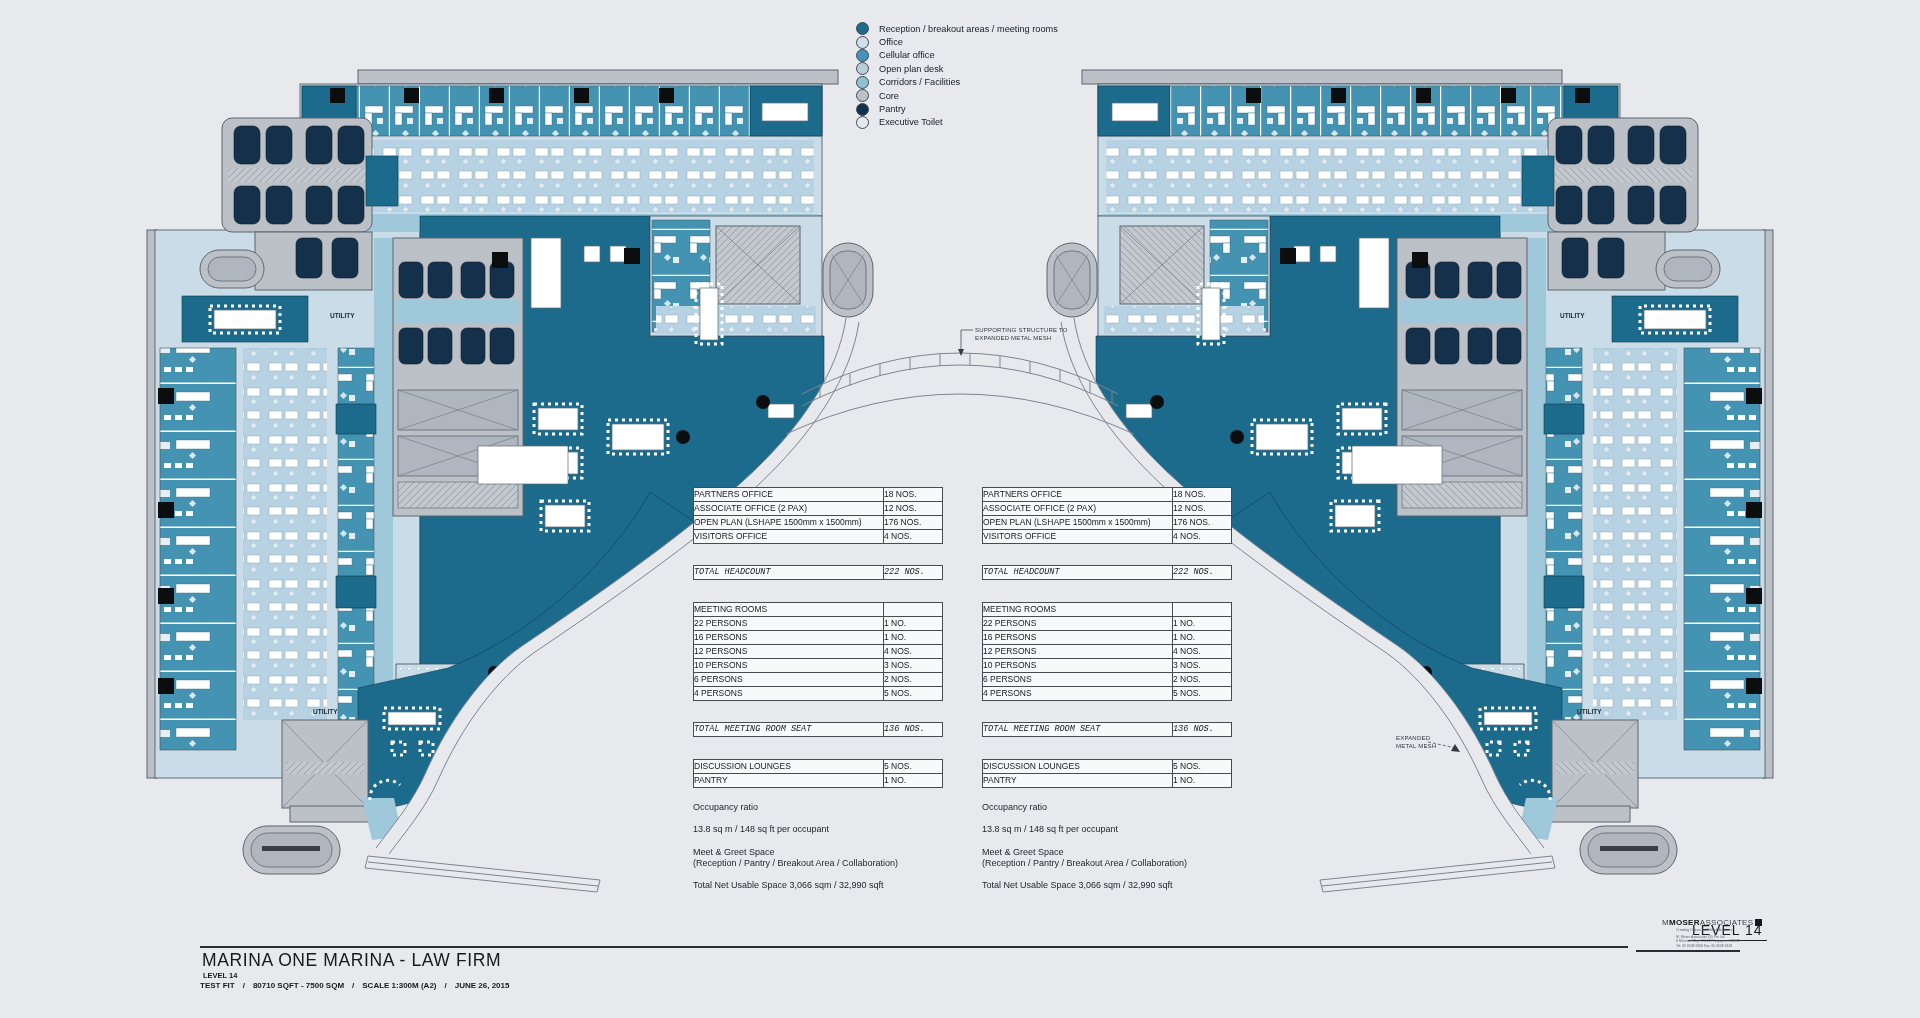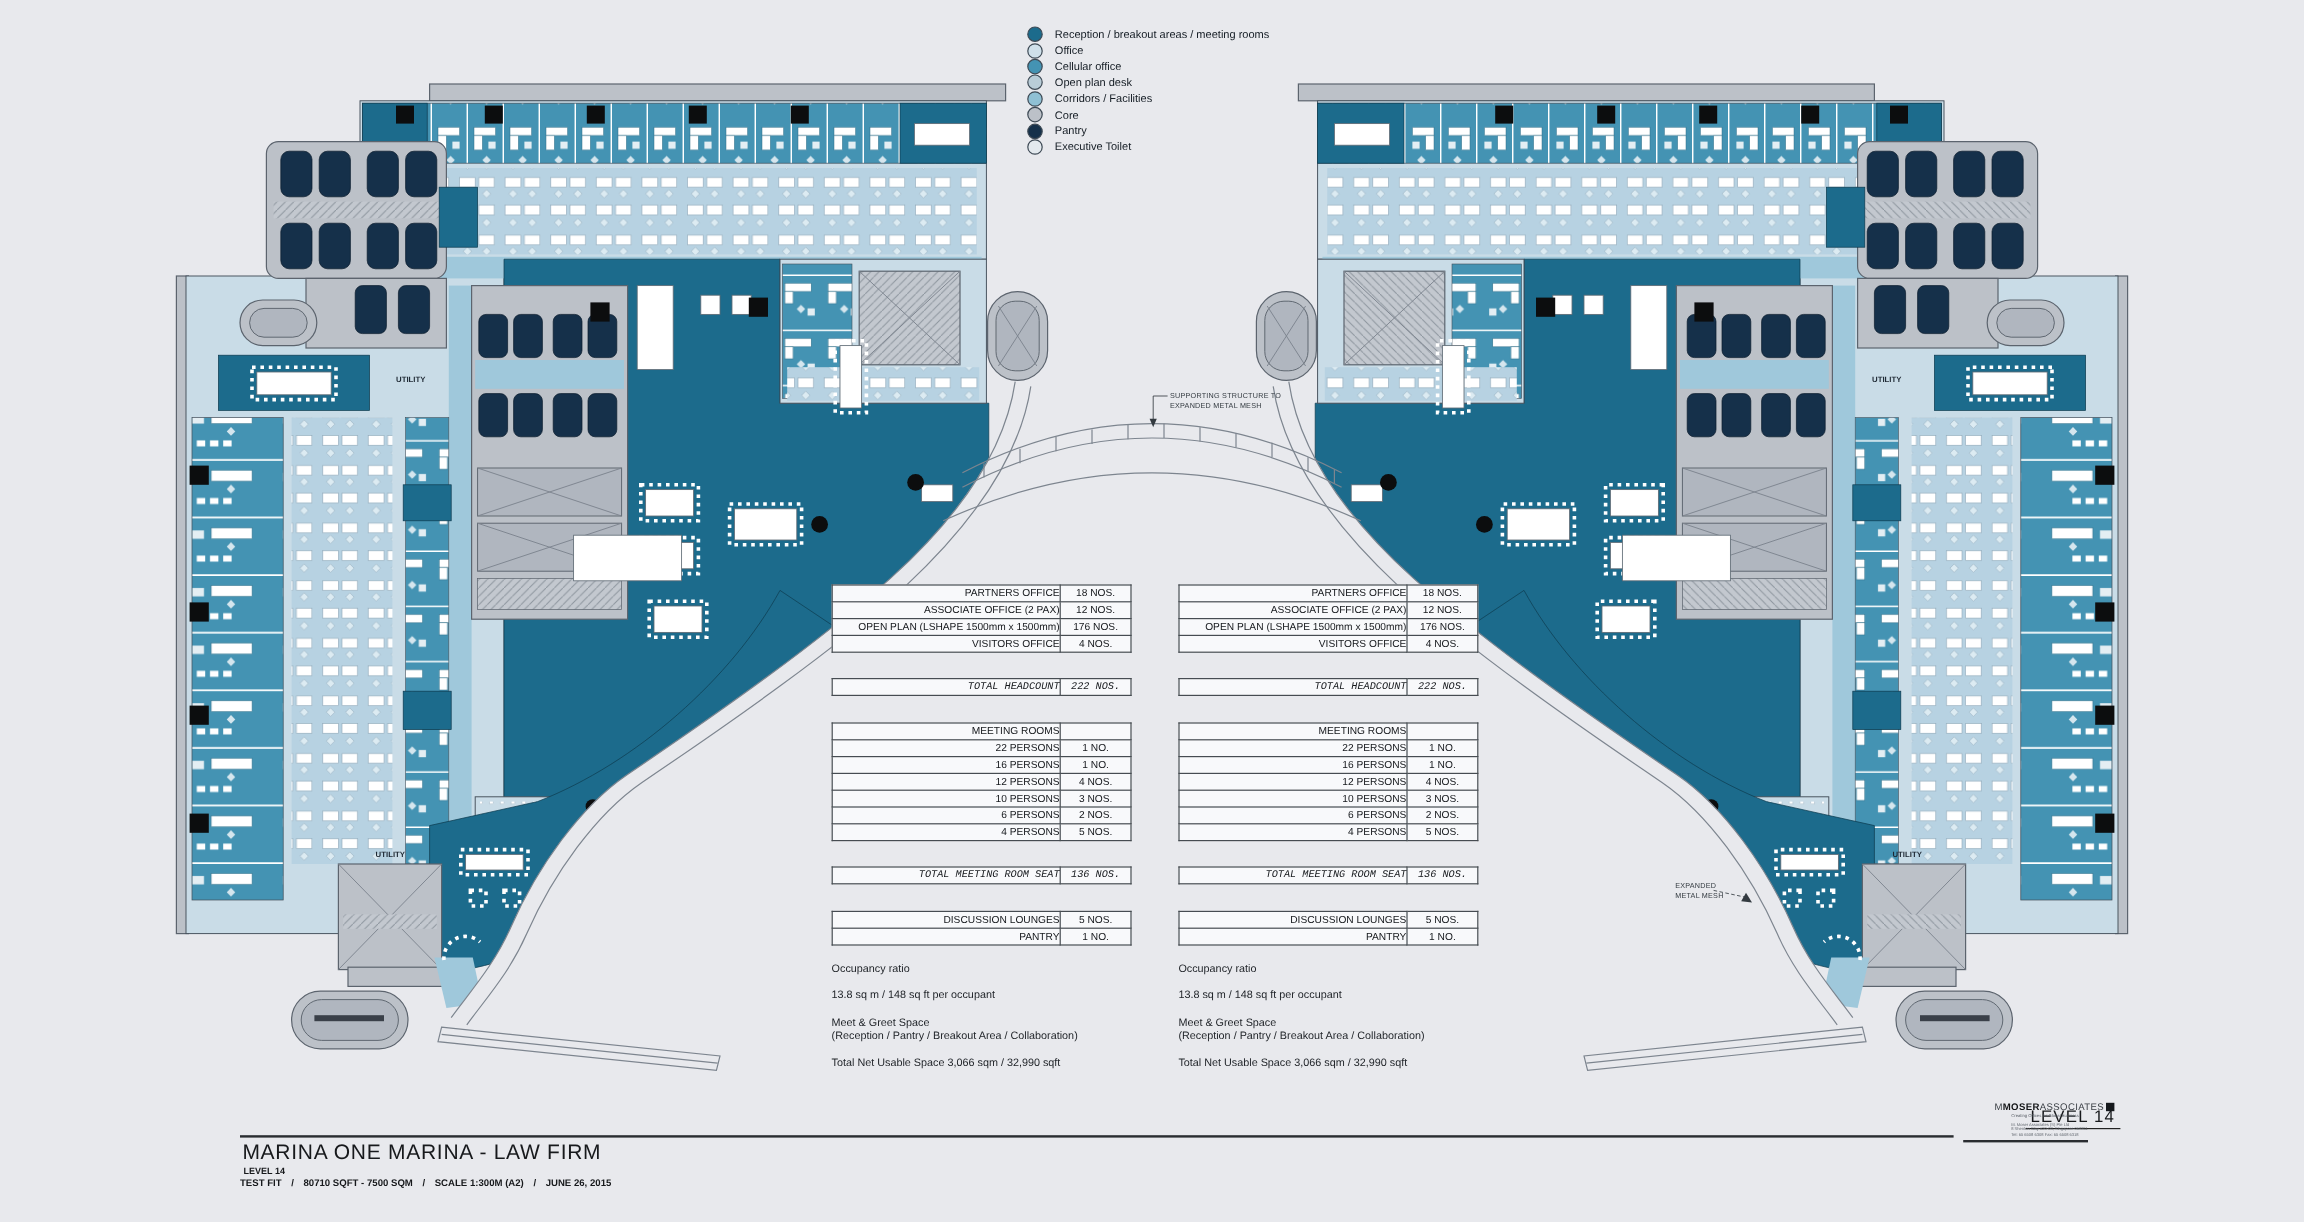--- a/index.html
+++ b/index.html
@@ -23,22 +23,22 @@
   .utility-label{font-size:6.5px;font-weight:bold;fill:#1d2732;}
   
   .legend{left:856px;top:22px;width:300px;text-align:right;}
   .legend-row{display:flex;align-items:center;height:13.4px;}
   .legend-swatch{width:11px;height:11px;border-radius:50%;border:1px solid #3e4a55;margin-right:10px;flex:0 0 auto;}
   .legend-label{font-size:9.2px;color:#141c24;white-space:nowrap;}
   
   .spec-col{width:252px;}
   table.spec{border-collapse:collapse;width:250px;background:#f8f9fb;}
   table.spec td{border:1px solid #464c52;height:13px;font-size:8.5px;color:#15181c;padding:0;line-height:1;}
-  td.lbl{padding-left:5px;text-align:right;}
-  td.val{width:58px;text-align:center;padding-right:4px;}
+  td.lbl{padding-left:5px;}
+  td.val{width:58px;text-align:left;padding-right:4px;}
   table.total td{font-style:italic;}
   table.mt5{margin-top:21px;font-family:Liberation Mono, monospace;}
   table.mt22{margin-top:22px;}
   .notes{margin-top:14px;}
   .note{font-size:9px;color:#1d2126;margin-bottom:12px;line-height:1.15;white-space:nowrap;}
   .note:nth-child(3){margin-bottom:1px;}
   
   .tb-line{left:200px;top:946px;width:1428px;height:2px;background:#2a2d31;}
   .tb-title{left:202px;top:950px;font-size:17.5px;color:#17191c;letter-spacing:.6px;white-space:nowrap;}
   .tb-sub{left:203px;top:971px;font-size:7.5px;font-weight:bold;color:#17191c;}

